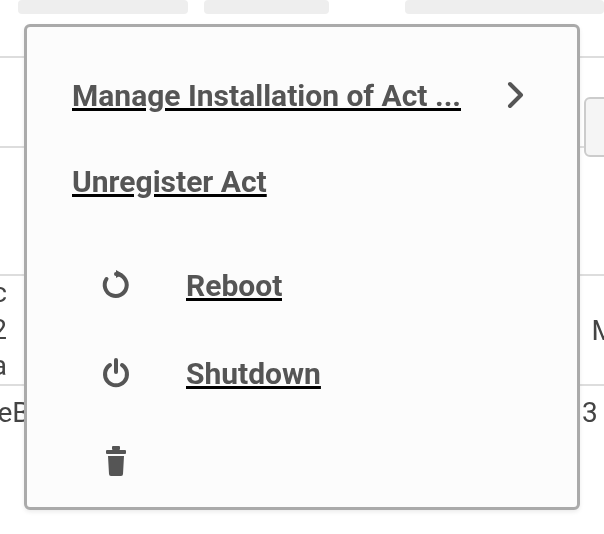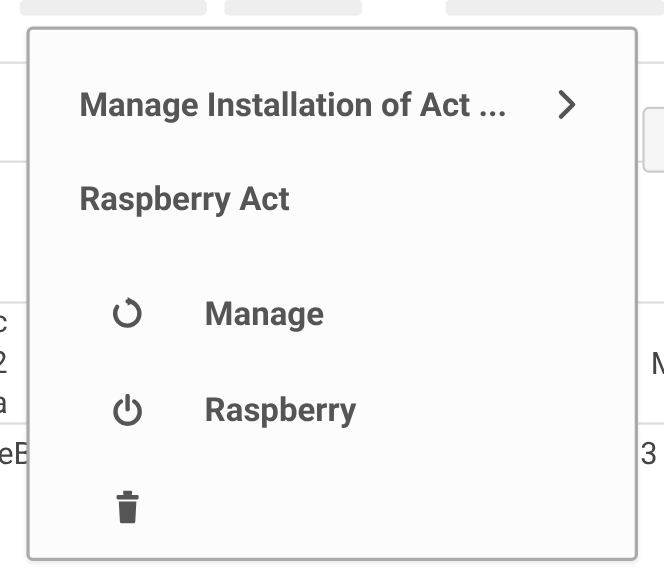--- a/index.html
+++ b/index.html
@@ -103,20 +103,21 @@
       position: absolute;
       top: 24px;
       left: 24px;
       width: 556px;
       height: 486px;
       background: #fcfcfc;
       border: 3px solid #aaa;
       border-radius: 6px;
       box-shadow: 0 2px 4px rgba(0,0,0,0.08);
       padding: 38px 52px 30px 45px;
+      text-decoration: underline;
     }
     .popup-item {
       display: flex;
       align-items: center;
       color: #555;
       font-weight: 700;
       cursor: pointer;
     }
     .popup-item-main {
       font-size: 30px;
@@ -196,41 +197,41 @@
   <div class="popup-item popup-item-main">
     <span class="popup-label">Manage Installation of Act ...</span>
     <span class="chevron">
       <svg width="18" height="28" viewBox="0 0 18 28">
         <path d="M 3 3 L 14 14 L 3 25" stroke="#555" stroke-width="4" fill="none" stroke-linecap="round" stroke-linejoin="round"></path>
       </svg>
     </span>
   </div>
 
   <div class="popup-item popup-item-sub">
-    <span class="popup-label">Raspberry Act</span>
+    <span class="popup-label">Unregister Act</span>
   </div>
 
   <div class="popup-item popup-item-icon">
     <span class="popup-icon">
       <svg width="30" height="30" viewBox="0 0 30 30">
         <path d="M 15 4 A 11 11 0 1 1 5.5 9" stroke="#555" stroke-width="4" fill="none" stroke-linecap="round"></path>
         <path d="M 15 0 L 15 8 L 22 4 Z" fill="#555"></path>
       </svg>
     </span>
-    <span class="popup-label">Manage</span>
+    <span class="popup-label">Reboot</span>
   </div>
 
   <div class="popup-item popup-item-icon">
     <span class="popup-icon">
       <svg width="30" height="30" viewBox="0 0 30 30">
         <path d="M 9 7 A 11 11 0 1 0 21 7" stroke="#555" stroke-width="4" fill="none" stroke-linecap="round"></path>
         <line x1="15" y1="2" x2="15" y2="14" stroke="#555" stroke-width="4" stroke-linecap="round"></line>
       </svg>
     </span>
-    <span class="popup-label">Raspberry</span>
+    <span class="popup-label">Shutdown</span>
   </div>
 
   <div class="popup-item popup-item-icon">
     <span class="popup-icon">
       <svg width="26" height="30" viewBox="0 0 26 30">
         <rect x="3" y="4" width="20" height="4" rx="1" fill="#555"></rect>
         <rect x="9" y="0" width="8" height="4" rx="1" fill="#555"></rect>
         <path d="M 5 10 L 21 10 L 20 28 Q 20 30 18 30 L 8 30 Q 6 30 6 28 Z" fill="#555"></path>
       </svg>
     </span>

